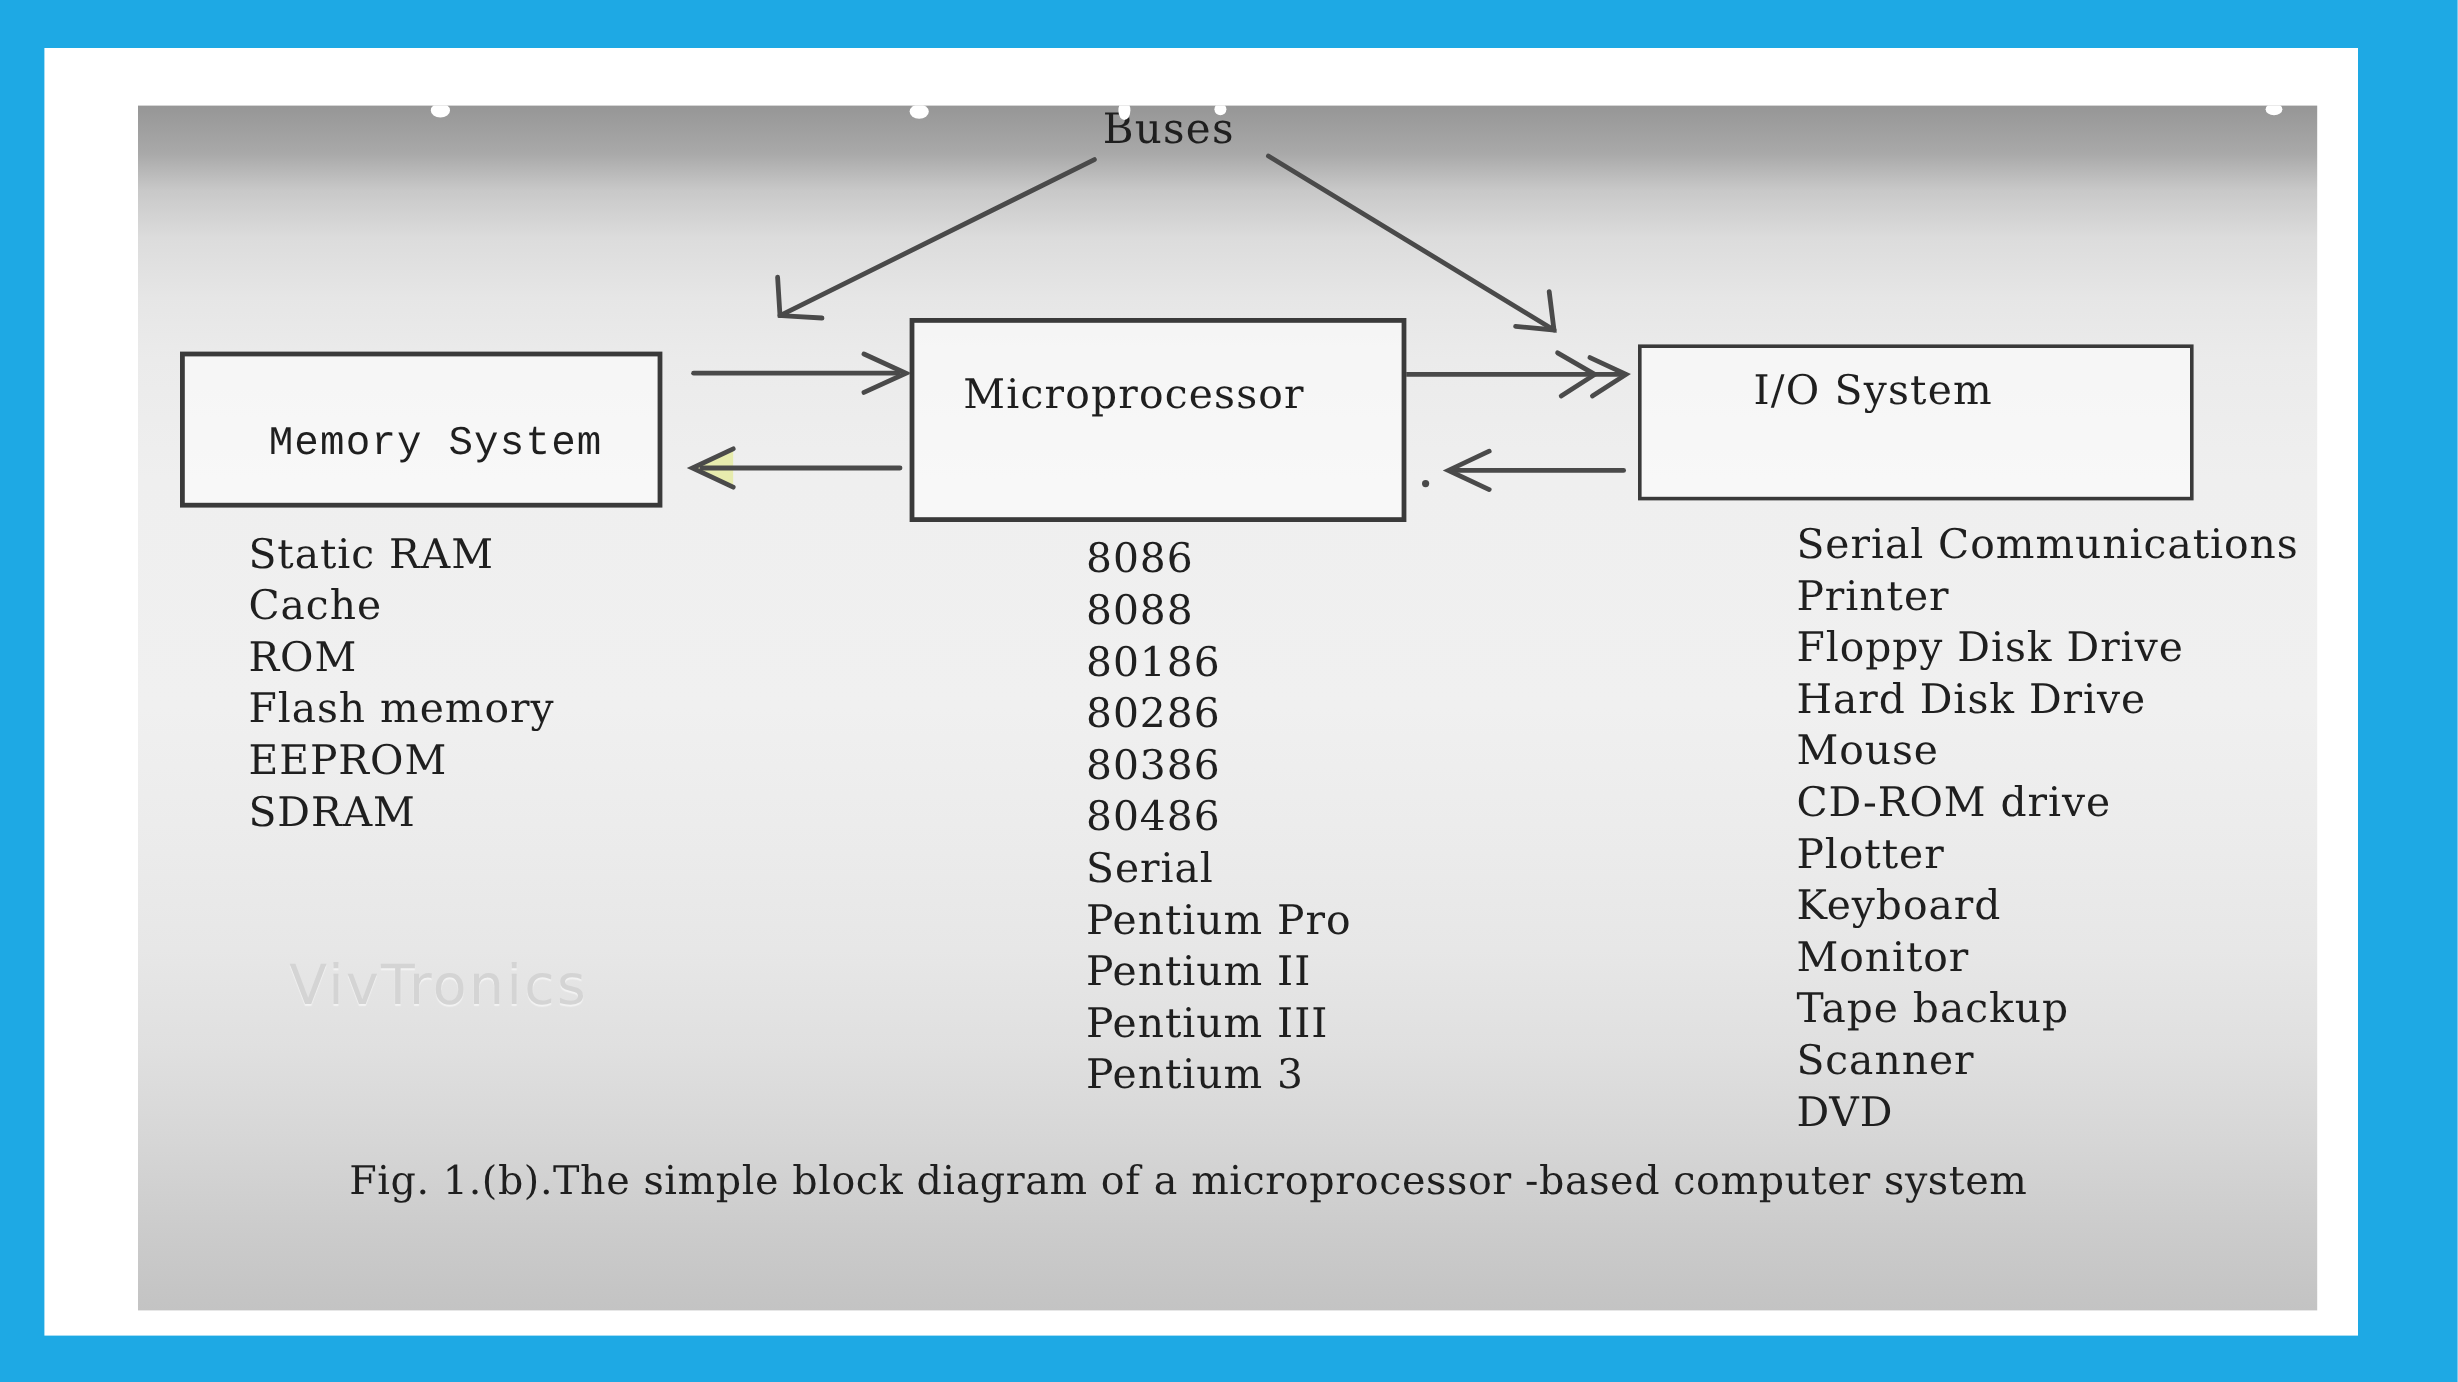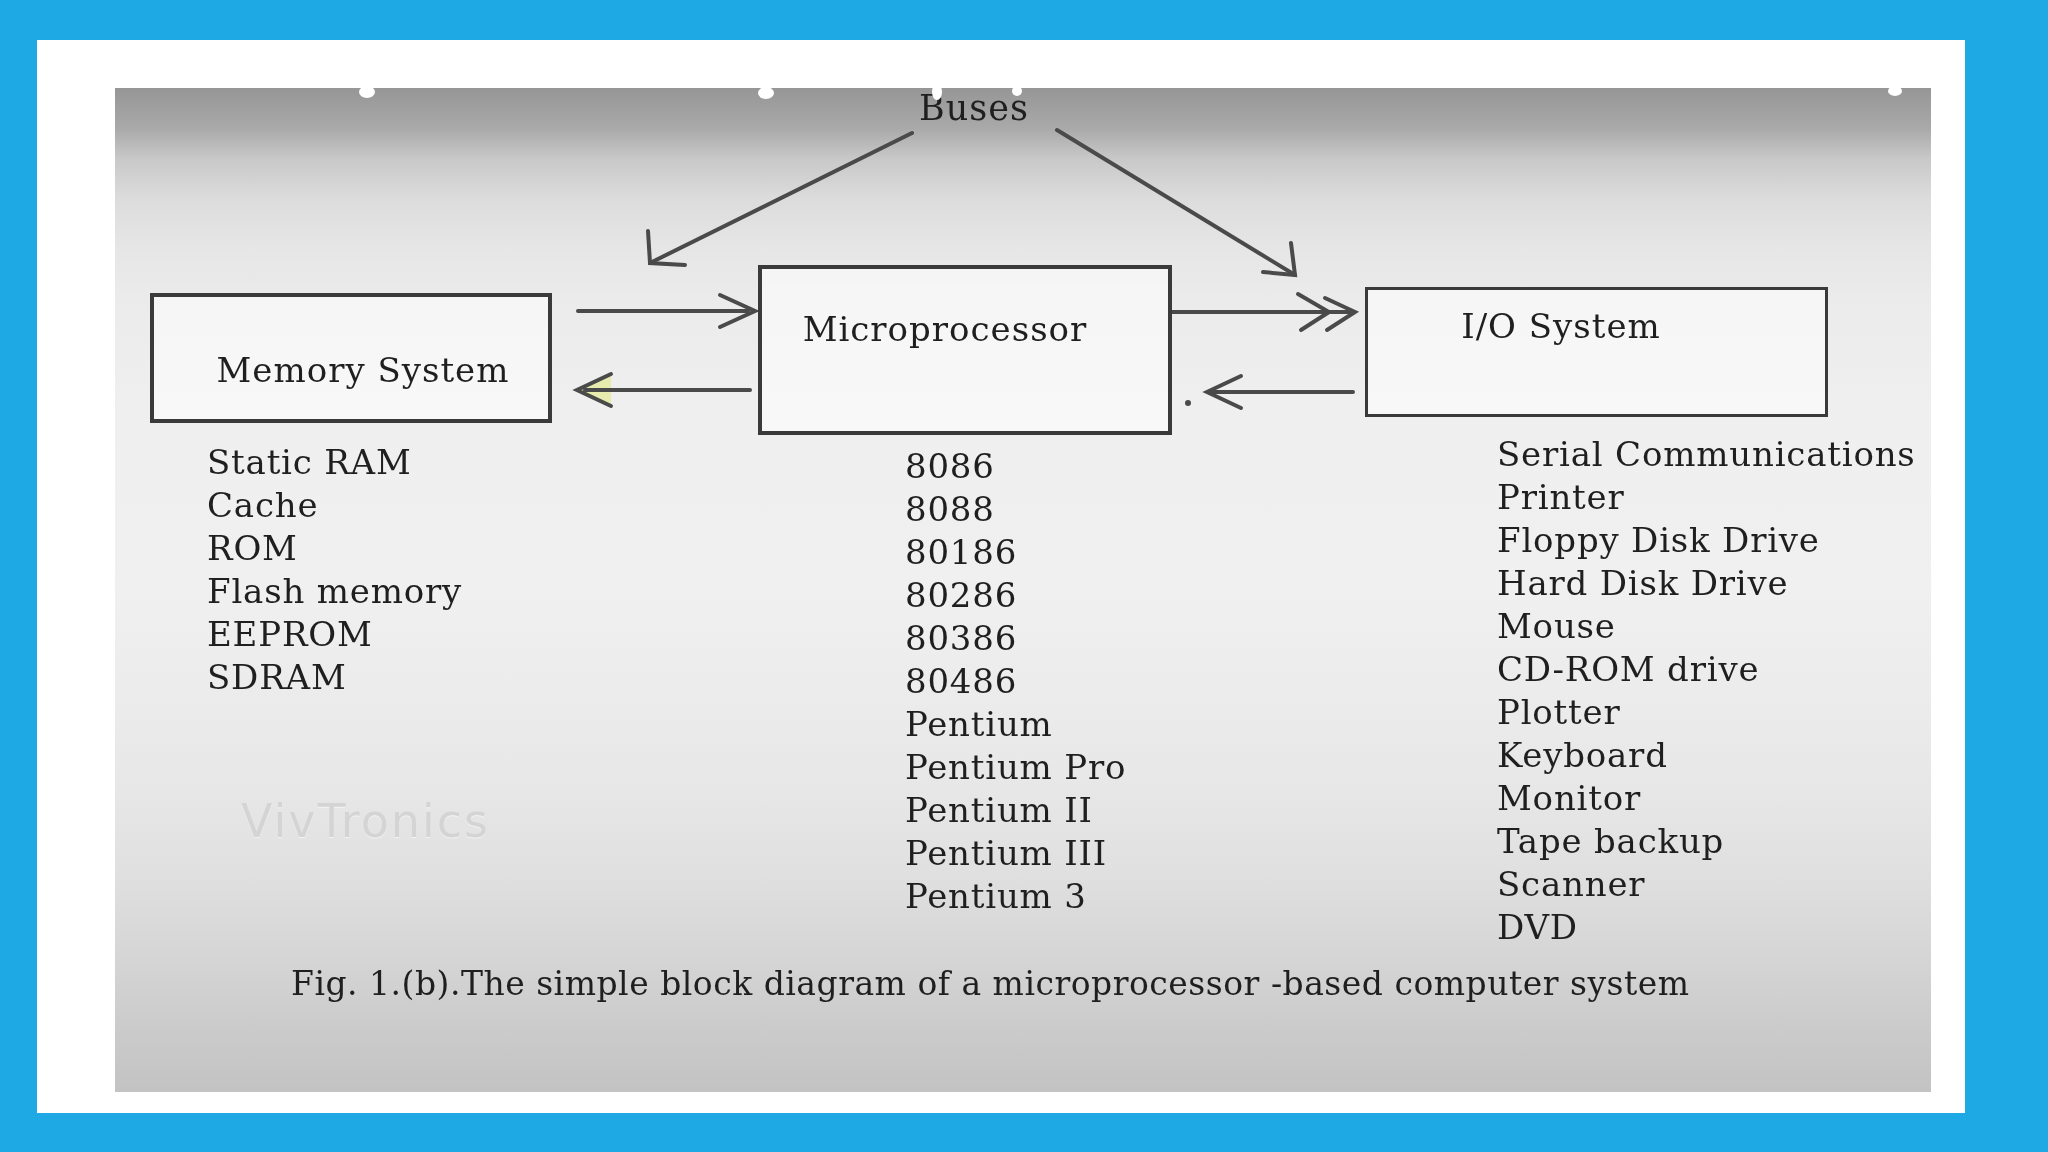--- a/index.html
+++ b/index.html
@@ -18,21 +18,21 @@
     color:#1f1f1f;
   }
   .bus-label{
     position:absolute;left:804px;top:0px;font-size:35px;letter-spacing:1px;
   }
   .box{
     position:absolute;box-sizing:border-box;border:4px solid #3a3a3a;
     background:rgba(255,255,255,0.55);
     display:flex;align-items:center;justify-content:center;
   }
-  .box-memory{left:35px;top:205px;width:402px;height:130px;}
+  .box-memory{left:35px;top:205px;width:402px;height:130px;font-family:Liberation Mono, monospace;}
   .box-cpu{left:643px;top:177px;width:414px;height:170px;}
   .box-io{left:1250px;top:199px;width:463px;height:130px;border-width:3px;}
   .box .title{font-size:34px;letter-spacing:1px;white-space:nowrap;}
   .box-memory .title{transform:translate(12px,12px);}
   .box-cpu .title{transform:translate(-20px,-21px);}
   .box-io .title{transform:translate(-50px,-26px);margin-left:29px;}
   .list{
     position:absolute;font-size:34px;line-height:43px;letter-spacing:0.8px;white-space:nowrap;
   }
   .list-memory{left:92px;top:353px;}
@@ -122,21 +122,21 @@
           <div>EEPROM</div>
           <div>SDRAM</div>
         </div>
       <div class="list list-cpu">
           <div>8086</div>
           <div>8088</div>
           <div>80186</div>
           <div>80286</div>
           <div>80386</div>
           <div>80486</div>
-          <div>Pentium</div>
+          <div>Serial</div>
           <div>Pentium Pro</div>
           <div>Pentium II</div>
           <div>Pentium III</div>
           <div>Pentium 3</div>
         </div>
       <div class="list list-io">
           <div>Serial Communications</div>
           <div>Printer</div>
           <div>Floppy Disk Drive</div>
           <div>Hard Disk Drive</div>

